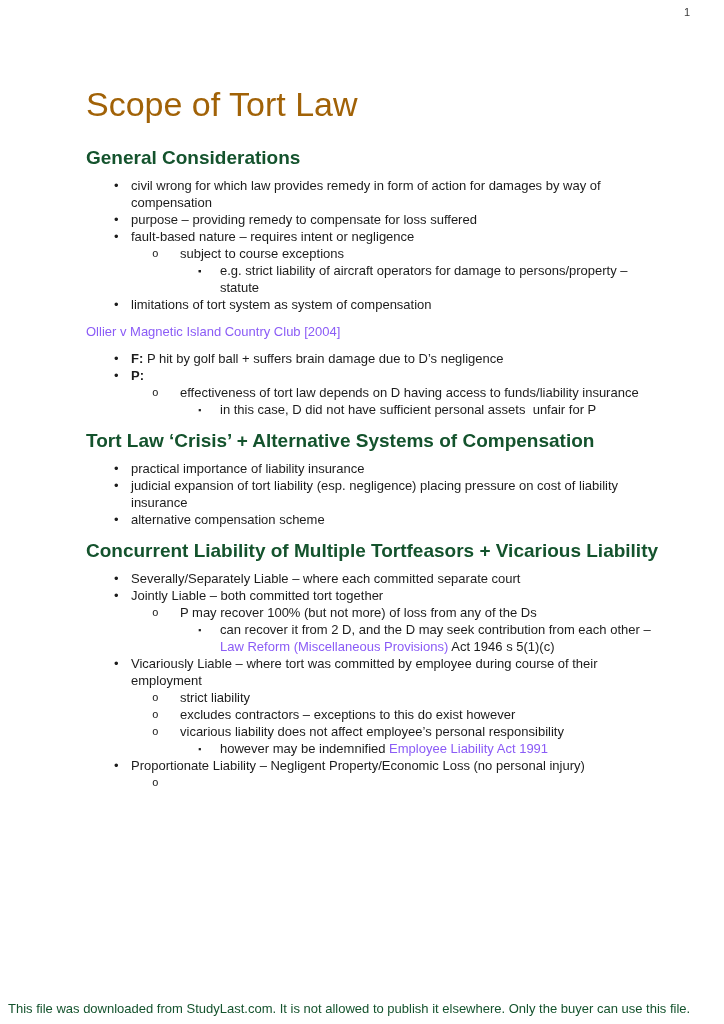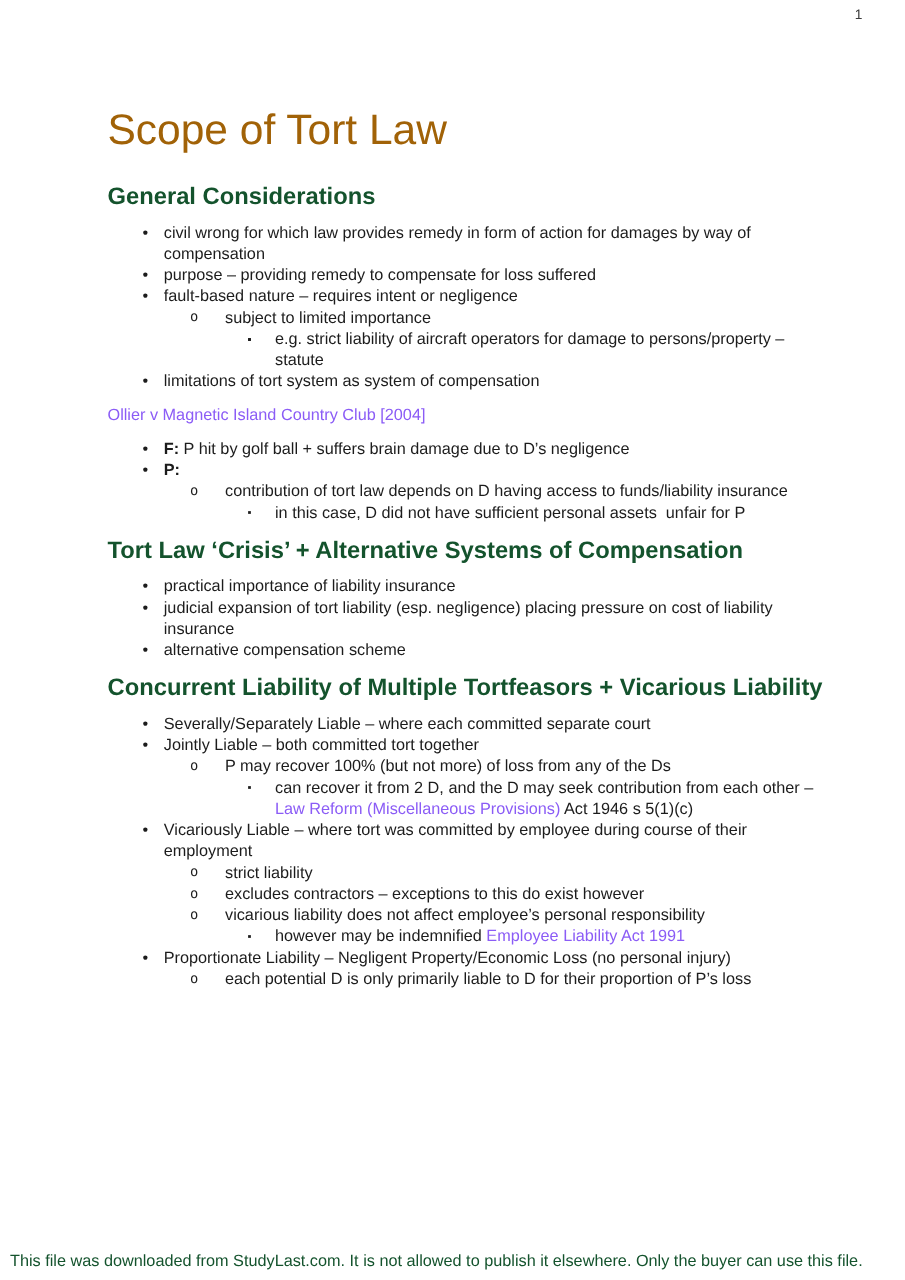--- a/index.html
+++ b/index.html
@@ -53,48 +53,48 @@
 <div class="page-number">1</div>
 
 <div class="content">
   <h1 class="doc-title">Scope of Tort Law</h1>
   <div id="doc-body">
       <div class="heading">General Considerations</div>
       <div class="list">
         <div class="li l1"><span class="marker m1">•</span><span><span>civil wrong for which law provides remedy in form of action for damages by way of compensation</span></span></div>
         <div class="li l1"><span class="marker m1">•</span><span><span>purpose – providing remedy to compensate for loss suffered</span></span></div>
         <div class="li l1"><span class="marker m1">•</span><span><span>fault-based nature – requires intent or negligence</span></span></div>
-        <div class="li l2"><span class="marker m2">o</span><span><span>subject to limited importance</span></span></div>
+        <div class="li l2"><span class="marker m2">o</span><span><span>subject to course exceptions</span></span></div>
         <div class="li l3"><span class="marker m3">▪</span></div>
         <div class="li l3"><span class="marker m3">▪</span><span><span>e.g. strict liability of aircraft operators for damage to persons/property – statute</span></span></div>
         <div class="li l1"><span class="marker m1">•</span><span><span>limitations of tort system as system of compensation</span></span></div>
       </div>
       <div class="caseref"><span class="gray">Ollier v Magnetic Island Country Club [2004]</span></div>
       <div class="list">
         <div class="li l1"><span class="marker m1">•</span><span><span class="bold">F:</span><span> P hit by golf ball + suffers brain damage due to D’s negligence</span></span></div>
         <div class="li l1"><span class="marker m1">•</span><span><span class="bold">P:</span></span></div>
-        <div class="li l2"><span class="marker m2">o</span><span><span>contribution of tort law depends on D having access to funds/liability insurance</span></span></div>
+        <div class="li l2"><span class="marker m2">o</span><span><span>effectiveness of tort law depends on D having access to funds/liability insurance</span></span></div>
         <div class="li l3"><span class="marker m3">▪</span><span><span>in this case, D did not have sufficient personal assets &nbsp;unfair for P</span></span></div>
       </div>
       <div class="heading">Tort Law ‘Crisis’ + Alternative Systems of Compensation</div>
       <div class="list">
         <div class="li l1"><span class="marker m1">•</span><span><span>practical importance of liability insurance</span></span></div>
         <div class="li l1"><span class="marker m1">•</span><span><span>judicial expansion of tort liability (esp. negligence) placing pressure on cost of liability insurance</span></span></div>
         <div class="li l1"><span class="marker m1">•</span><span><span>alternative compensation scheme</span></span></div>
       </div>
       <div class="heading">Concurrent Liability of Multiple Tortfeasors + Vicarious Liability</div>
       <div class="list">
         <div class="li l1"><span class="marker m1">•</span><span><span>Severally/Separately Liable – where each committed separate court</span></span></div>
         <div class="li l1"><span class="marker m1">•</span><span><span>Jointly Liable – both committed tort together</span></span></div>
         <div class="li l2"><span class="marker m2">o</span><span><span>P may recover 100% (but not more) of loss from any of the Ds</span></span></div>
         <div class="li l3"><span class="marker m3">▪</span><span><span>can recover it from 2 D, and the D may seek contribution from each other – </span><span class="gray">Law Reform (Miscellaneous Provisions)</span><span> Act 1946 s 5(1)(c)</span></span></div>
         <div class="li l1"><span class="marker m1">•</span><span><span>Vicariously Liable – where tort was committed by employee during course of their employment</span></span></div>
         <div class="li l2"><span class="marker m2">o</span><span><span>strict liability</span></span></div>
         <div class="li l2"><span class="marker m2">o</span><span><span>excludes contractors – exceptions to this do exist however</span></span></div>
         <div class="li l2"><span class="marker m2">o</span><span><span>vicarious liability does not affect employee’s personal responsibility</span></span></div>
         <div class="li l3"><span class="marker m3">▪</span><span><span>however may be indemnified </span><span class="gray">Employee Liability Act 1991</span></span></div>
         <div class="li l1"><span class="marker m1">•</span><span><span>Proportionate Liability – Negligent Property/Economic Loss (no personal injury)</span></span></div>
-        <div class="li l2"><span class="marker m2">o</span><span><span>each potential D is only primarily liable to D for their proportion of P’s loss</span></span></div>
+        <div class="li l2"><span class="marker m2">o</span></div>
       </div>
     </div>
 </div>
 
 <div class="footer">This file was downloaded from StudyLast.com. It is not allowed to publish it elsewhere. Only the buyer can use this file.</div>
 
 </body></html>

